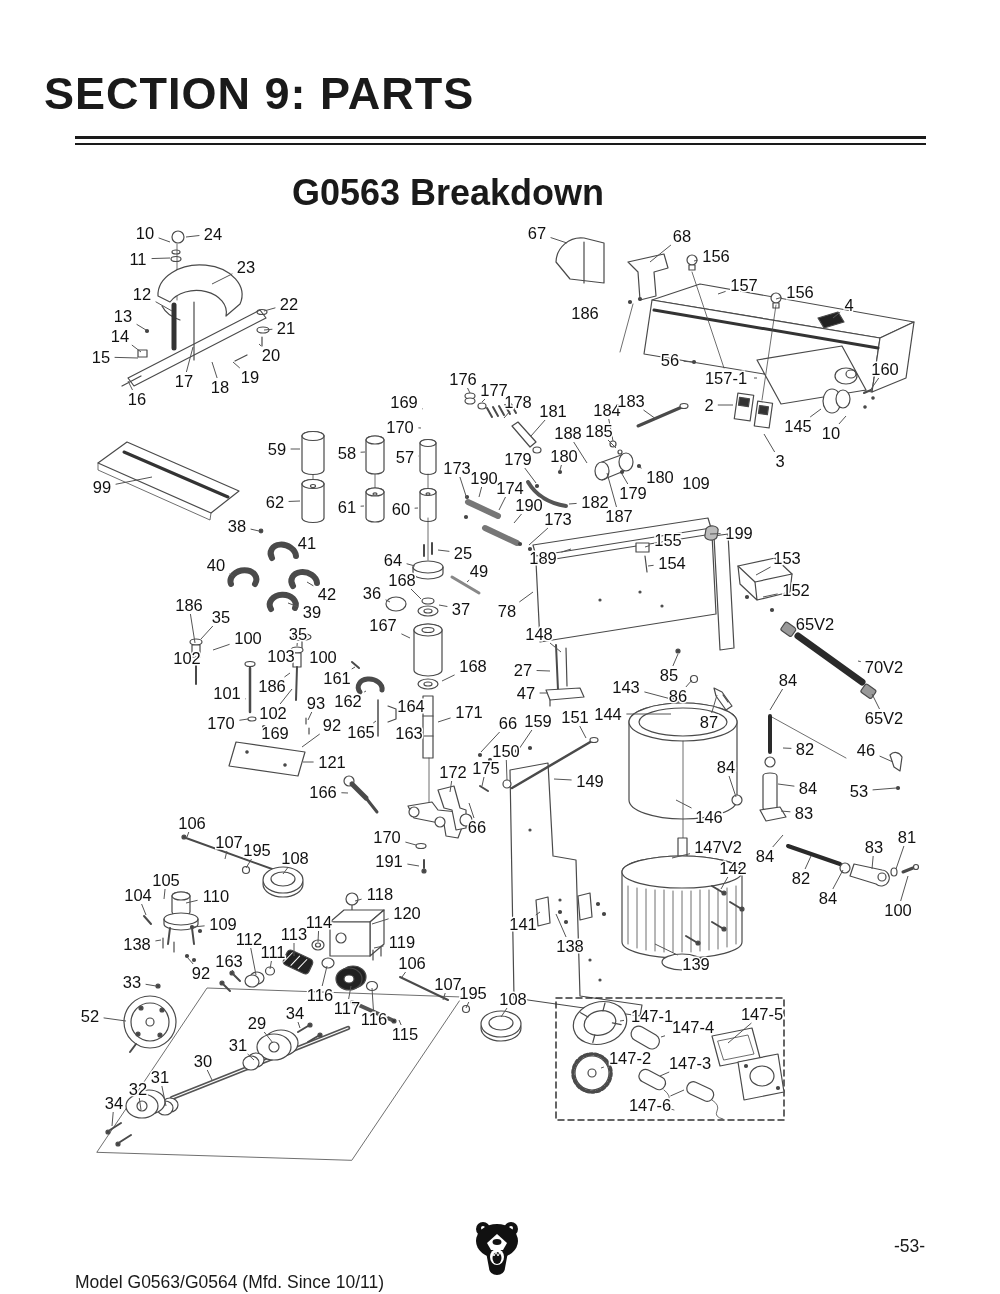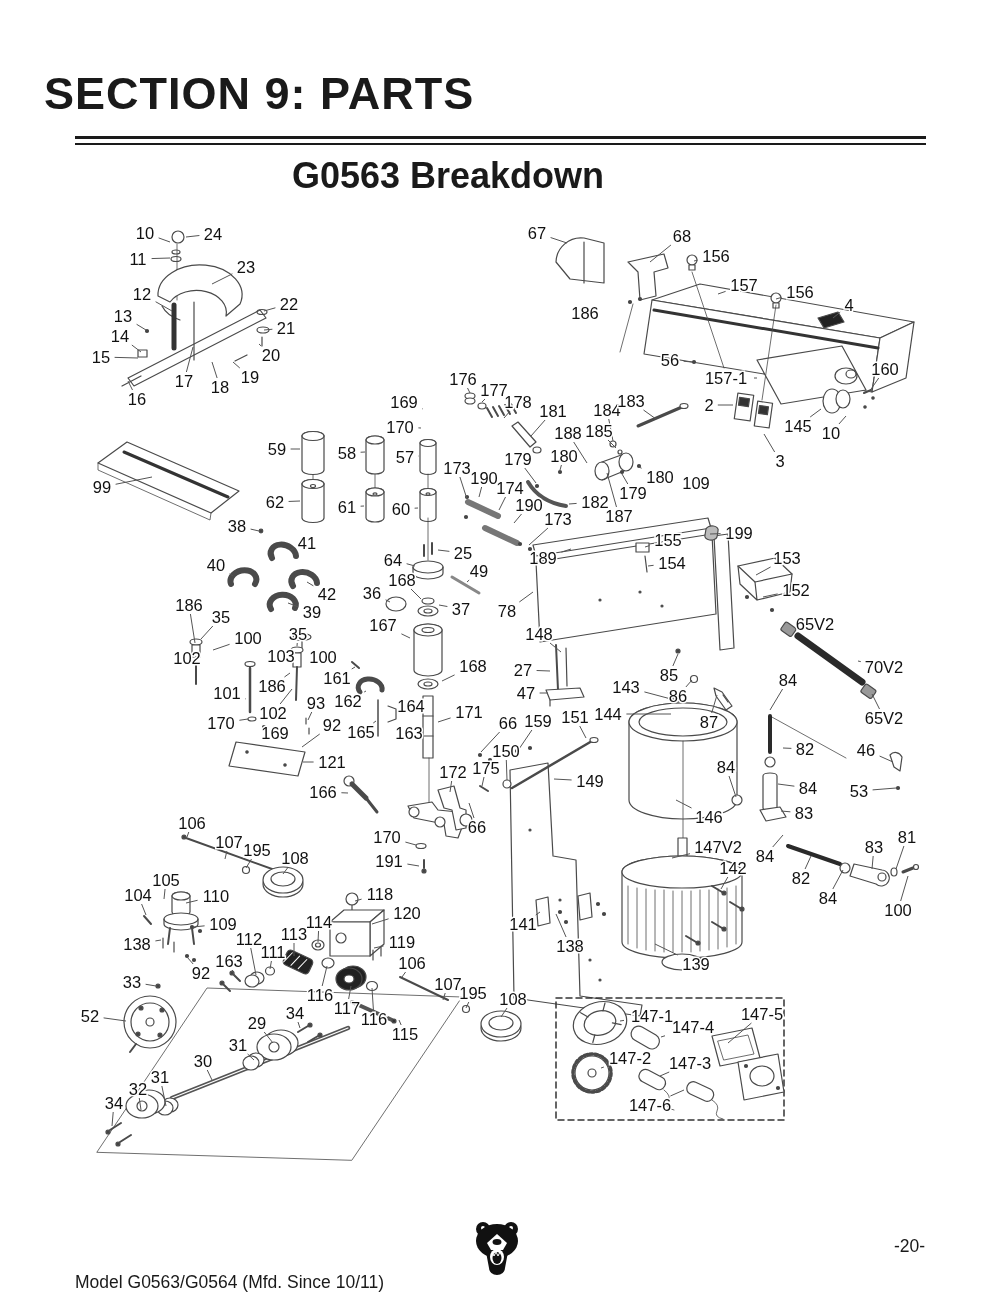--- a/index.html
+++ b/index.html
@@ -2,21 +2,21 @@
 <html><head>
 <meta charset="utf-8">
 <style>
   html,body{margin:0;padding:0;background:#ffffff;}
   .page{position:relative;width:1000px;height:1294px;background:#fff;overflow:hidden;
         font-family:"Liberation Sans", sans-serif;color:#1a1a1a;}
   .title{position:absolute;top:68px;left:0;width:1000px;text-align:left;
          font-size:45px;font-weight:bold;letter-spacing:1px;margin-left:44px;}
   .rule1{position:absolute;top:136px;left:75px;width:851px;height:3px;background:#1a1a1a;}
   .rule2{position:absolute;top:143px;left:75px;width:851px;height:2px;background:#1a1a1a;}
-  .subtitle{position:absolute;top:155px;left:0;width:896px;text-align:center;
+  .subtitle{position:absolute;top:172px;left:0;width:896px;text-align:center;
             font-size:36px;font-weight:bold;}
   .diagram-svg{position:absolute;top:0;left:0;}
   .art{stroke:#4a4a4a;fill:none;stroke-width:1.2;stroke-linecap:round;stroke-linejoin:round;}
   .thin{stroke-width:0.8;}
   .plabel{font-family:"Liberation Sans",sans-serif;font-size:16.5px;fill:#111;
           text-anchor:middle;paint-order:stroke;stroke:#ffffff;stroke-width:3px;}
   .leader{stroke:#555;stroke-width:1;}
   .footer-model{position:absolute;top:1236px;left:75px;font-size:17.5px;margin-top:36px;}
   .footer-page{position:absolute;top:1236px;right:75px;font-size:17.5px;}
 </style>
@@ -768,14 +768,14 @@
       <path d="M486,1252 l22,0 -3,16 a8,7 0 0 1 -16,0 z" fill="#111"></path>
       <path d="M497,1234 l10,9 -4,7 -12,0 -4,-7 z" fill="#fff"></path>
       <ellipse cx="497" cy="1242" rx="4.5" ry="3" fill="#111"></ellipse>
       <ellipse cx="497" cy="1257" rx="7" ry="8" fill="#fff"></ellipse>
       <ellipse cx="497" cy="1258" rx="4.5" ry="6" fill="#111"></ellipse>
       <path d="M492,1252 l2,4 2,-4 2,4 2,-4" stroke="#fff" stroke-width="1" fill="none"></path>
     </g>
   </svg>
 
   <div class="footer-model">Model G0563/G0564 (Mfd. Since 10/11)</div>
-  <div class="footer-page">-20-</div>
+  <div class="footer-page">-53-</div>
 </div>
 
 </body></html>

